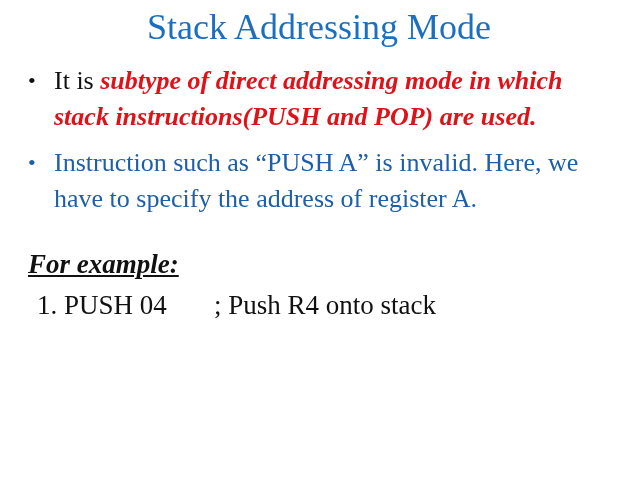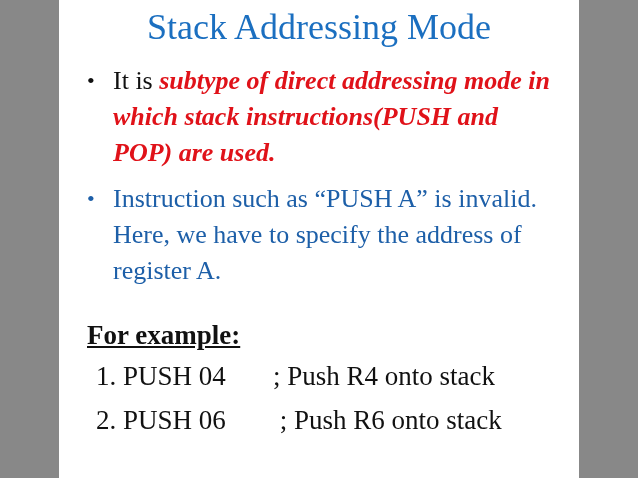--- a/index.html
+++ b/index.html
@@ -5,21 +5,21 @@
   :root{
     --title-blue:#1b6fc0;
     --body-blue:#1d5fa8;
     --accent-red:#e01219;
     --text-black:#111111;
     --slide-bg:#ffffff;
   }
   html,body{margin:0;padding:0;background:#888;}
   .slide{
     position:relative;
-    width:520px;height:478px;
+    width:638px;height:478px;
     background:var(--slide-bg);
     font-family:"Liberation Serif","DejaVu Serif",serif;
     color:var(--text-black);
     overflow:hidden;
     margin:0 auto;
     box-sizing:border-box;
   }
   .slide-title{
     margin:6px 10px 4px 10px;
     text-align:center;
@@ -57,20 +57,21 @@
   .red-em{
     color:var(--accent-red);
     font-weight:bold;
     font-style:italic;
   }
   .blue-text{color:var(--body-blue);}
   .example-heading{
     margin:32px 0 0 0;
     font-size:27px;
     font-weight:bold;
+    font-style:italic;
     text-decoration:underline;
     color:var(--text-black);
   }
   .example-lines{margin-top:12px;margin-left:9px;}
   .example-line{
     font-size:27px;
     line-height:1.0;
     margin-bottom:17px;
     white-space:pre;
     color:var(--text-black);
@@ -92,17 +93,16 @@
       <li class="bullet-2">
         <span class="bullet-glyph">•</span>
         <span class="bullet-body blue-text">Instruction such as  “PUSH A” is invalid. Here, we have to specify the address of register A.</span>
       </li>
     </ul>
 
     <p class="example-heading">For example:</p>
 
     <div class="example-lines">
       <div class="example-line">1. PUSH 04       ; Push R4 onto stack</div>
-      <div class="example-line">2. PUSH 06        ; Push R6 onto stack</div>
     </div>
 
   </div>
 </div>
 
 </body></html>

